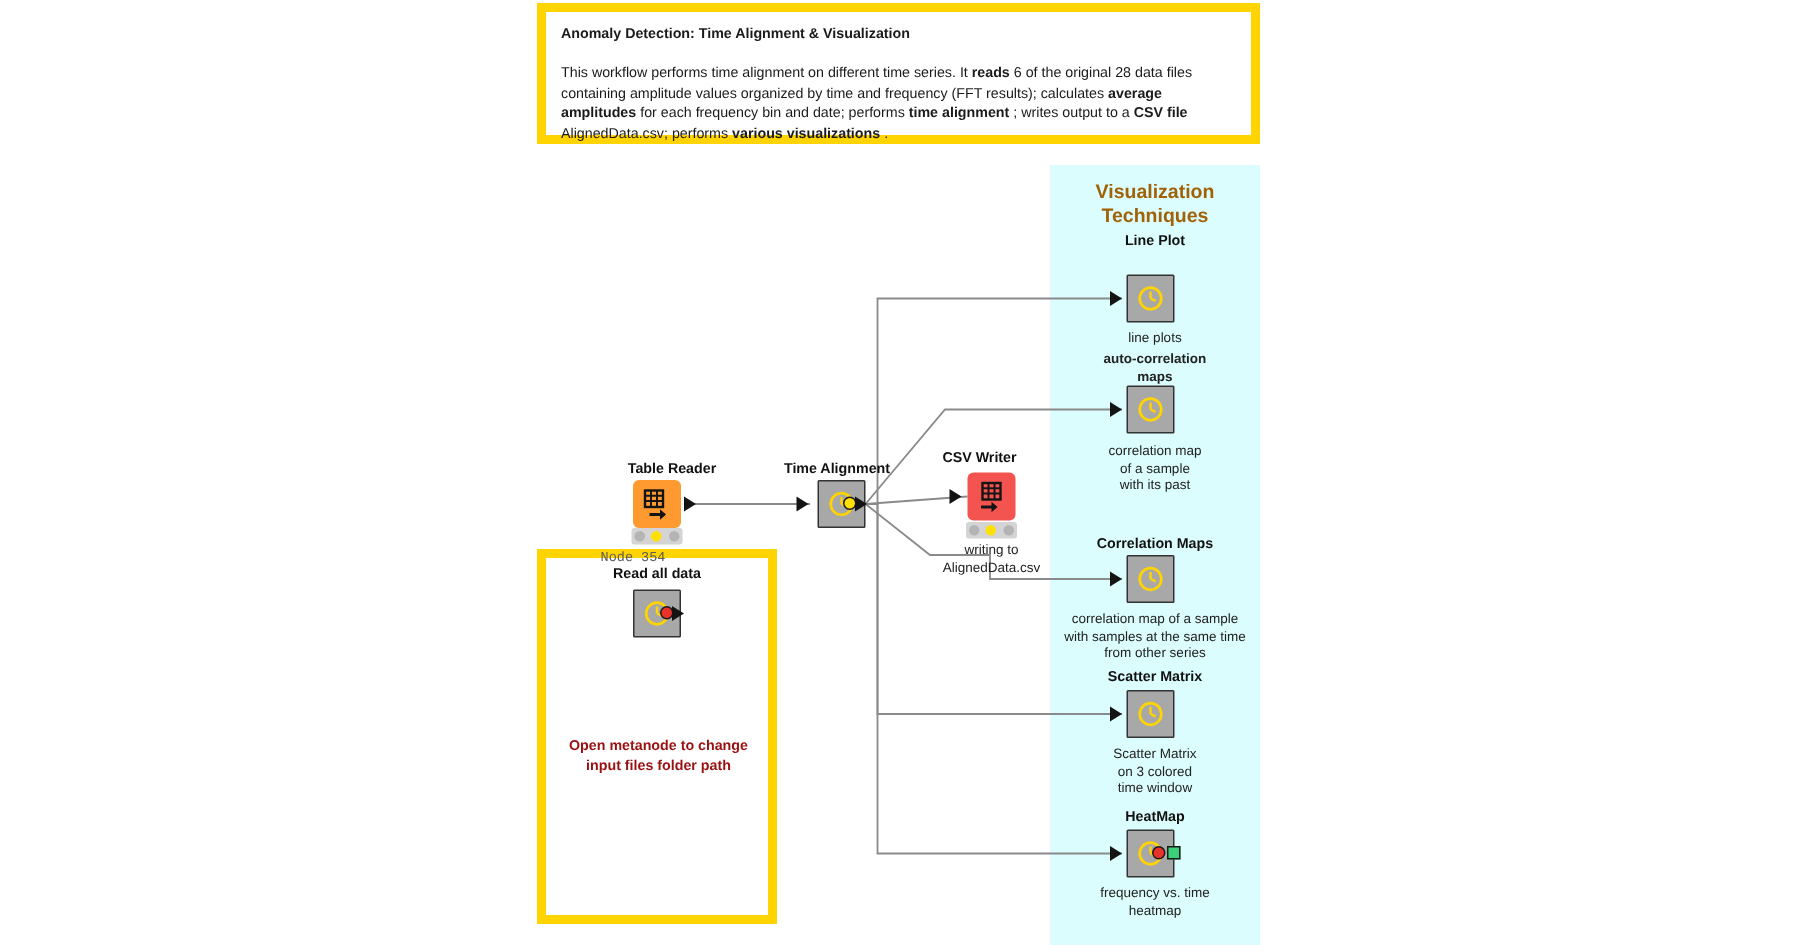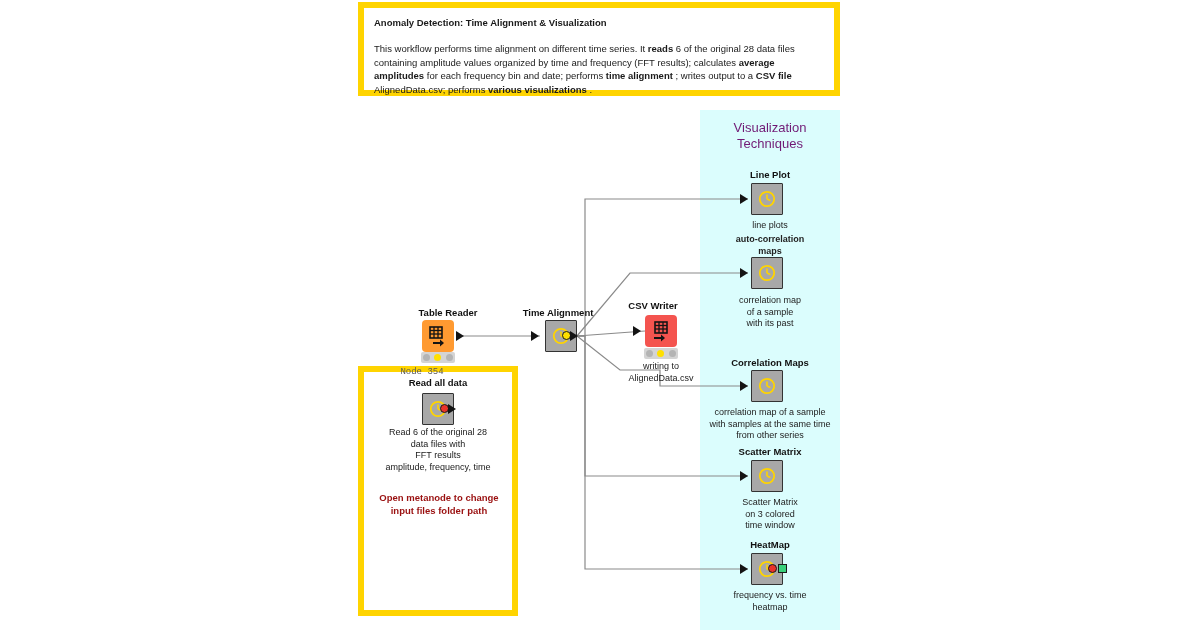--- a/index.html
+++ b/index.html
@@ -32,22 +32,22 @@
     height: 520px;
     background: #dbfdfd;
   }
   .viz-title {
     position: absolute;
     left: 700px;
     top: 120px;
     width: 140px;
     text-align: center;
     font-size: 13px;
-    font-weight: normal;
-    color: #701a75;
+    font-weight: bold;
+    color: #a16207;
     line-height: 16px;
   }
 
   
   .annot {
     position: absolute;
     background: #ffffff;
     border: 6px solid #ffd400;
     box-sizing: border-box;
   }
@@ -346,34 +346,28 @@
       <svg width="20" height="20" viewBox="0 0 20 20">
         <circle cx="10" cy="10" r="7.2" fill="none" stroke="#ffd400" stroke-width="1.8"></circle>
         <line x1="10" y1="10" x2="10" y2="5.4" stroke="#ffd400" stroke-width="1.6"></line>
         <line x1="10" y1="10" x2="13.4" y2="11.6" stroke="#ffd400" stroke-width="1.6"></line>
       </svg>
     </div>
   </div>
   <div class="port-circ red" style="left:440px; top:404px;"></div>
   <div class="port-out-tri" style="left:448px; top:404px;"></div>
 
-  <div class="annot-left-text" style="top:427px;">
-    <div>Read 6 of the original 28</div>
-    <div>data files with</div>
-    <div>FFT results</div>
-    <div>amplitude, frequency, time</div>
-  </div>
 
   <div class="annot-left-warn" style="top:491px;">
     <div>Open metanode to  change</div>
     <div>input files folder path</div>
   </div>
 
 
-  <div class="node-label" style="left:700px; top:169px; width:140px;">Line Plot</div>
+  <div class="node-label" style="left:700px; top:155px; width:140px;">Line Plot</div>
   <div class="port-in" style="left:740px; top:194px;"></div>
   <div class="node meta" style="left:751px; top:183px;">
     <div class="glyph">
       <svg width="20" height="20" viewBox="0 0 20 20">
         <circle cx="10" cy="10" r="7.2" fill="none" stroke="#ffd400" stroke-width="1.8"></circle>
         <line x1="10" y1="10" x2="10" y2="5.4" stroke="#ffd400" stroke-width="1.6"></line>
         <line x1="10" y1="10" x2="13.4" y2="11.6" stroke="#ffd400" stroke-width="1.6"></line>
       </svg>
     </div>
   </div>

